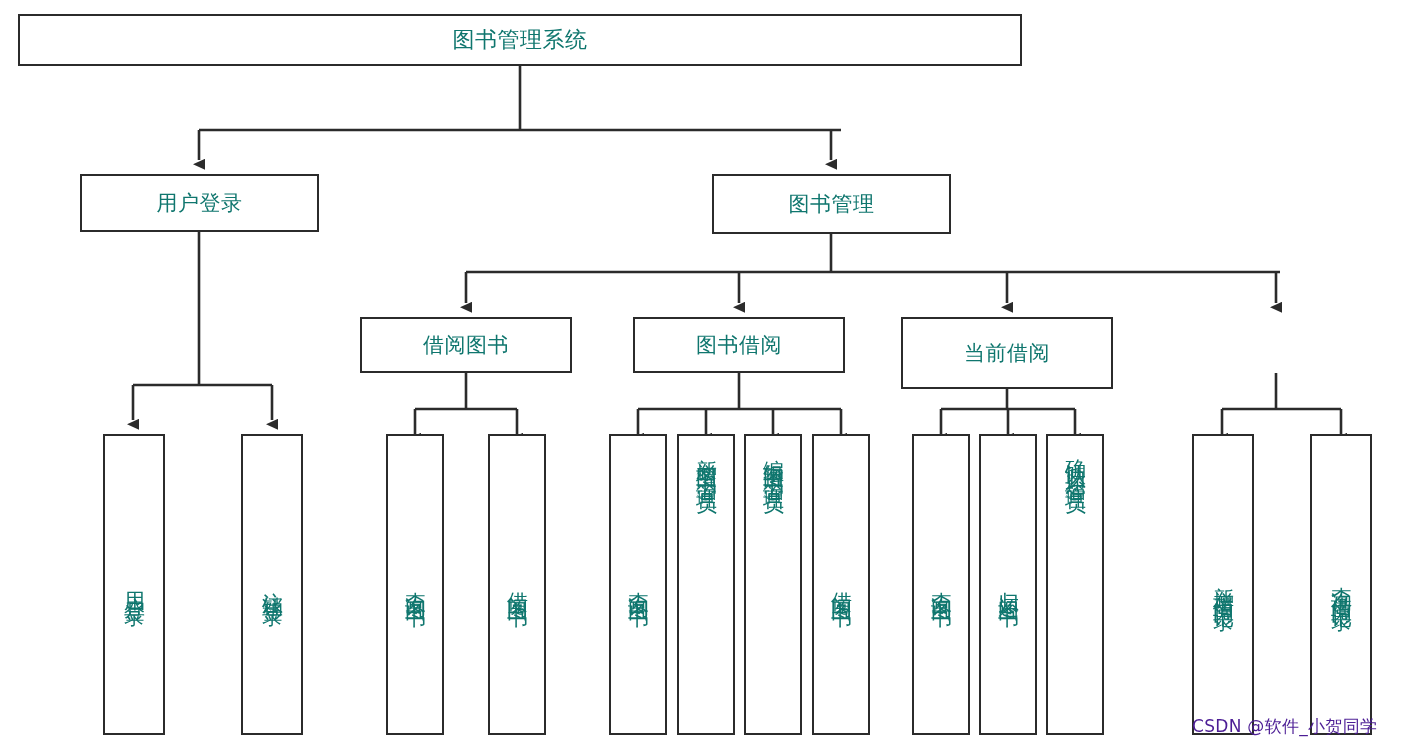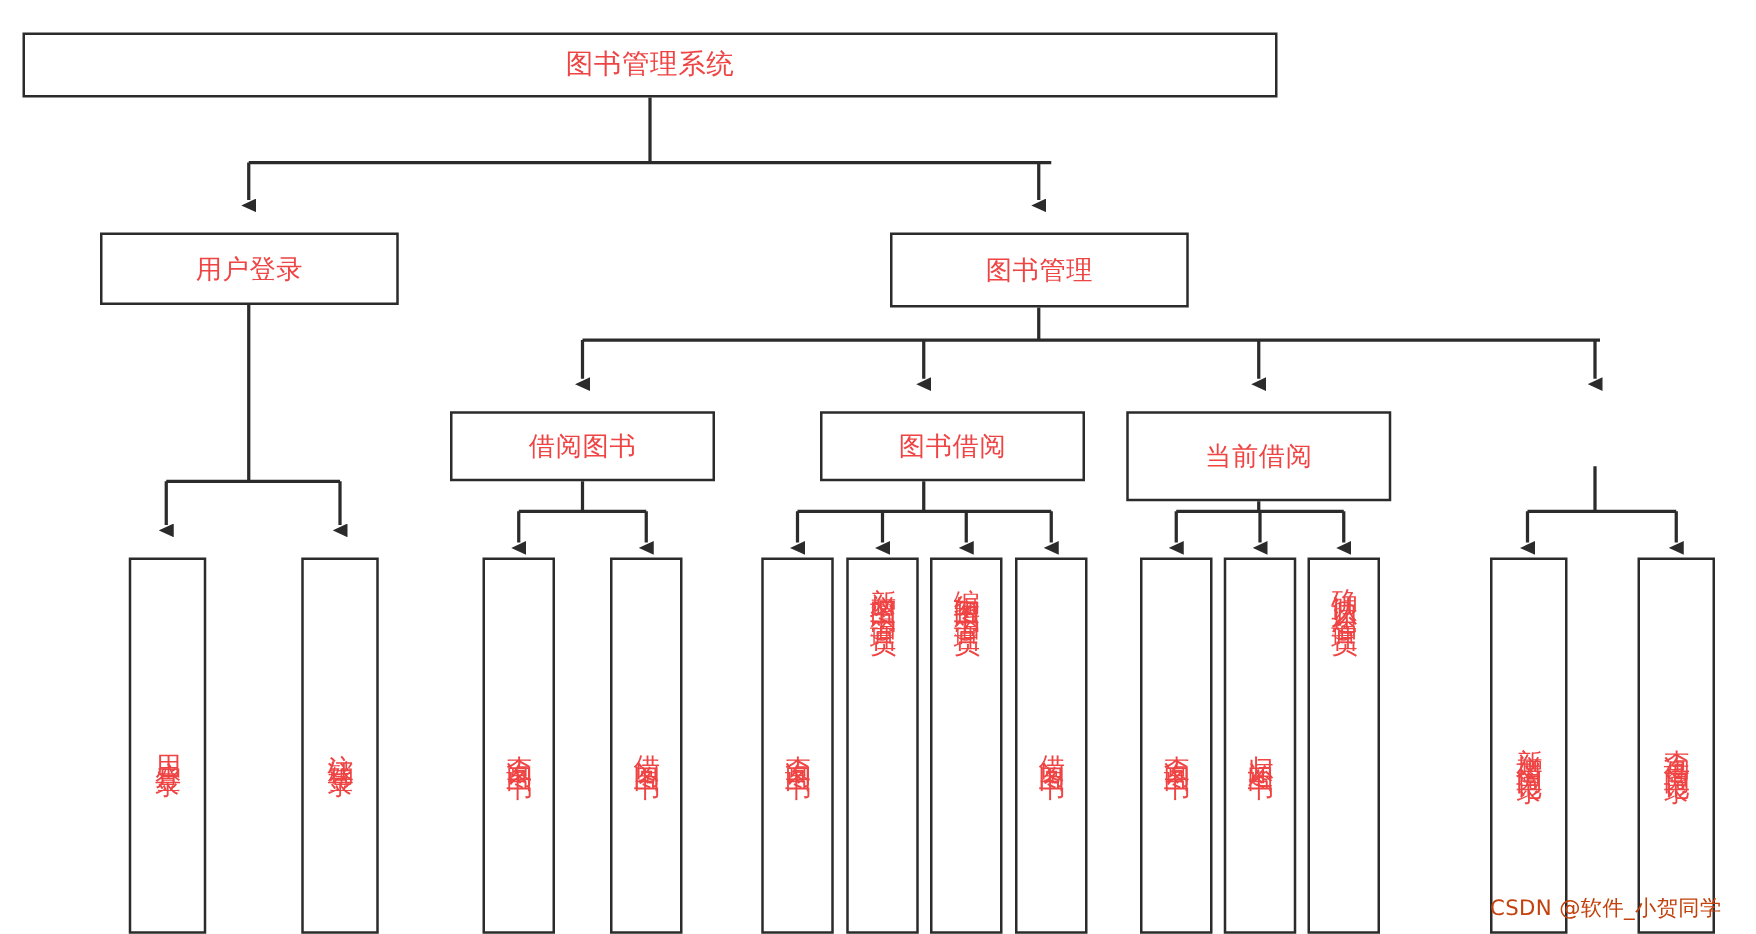--- a/index.html
+++ b/index.html
@@ -28,22 +28,21 @@
     height: 747px;
   }
   .node-box {
     position: absolute;
     box-sizing: border-box;
     background: #ffffff;
     border: 2.5px solid #2b2b2b;
     display: flex;
     align-items: center;
     justify-content: center;
-    color: #ef4444;
-    margin-top: 12px;
+    color: #0f766e;
   }
   .node-label {
     display: block;
     white-space: nowrap;
     line-height: 1.18;
   }
   
   .node-h .node-label {
     writing-mode: horizontal-tb;
     font-size: 21px;
@@ -65,21 +64,21 @@
     letter-spacing: 5px;
     line-height: 1;
   }
   
   .node-v.align-top {
     align-items: flex-start;
   }
   .watermark {
     position: absolute;
     font-size: 17px;
-    color: #c2410c;
+    color: #4c1d95;
     white-space: nowrap;
     letter-spacing: 0.3px;
     pointer-events: none;
   }
 </style>
 </head>
 <body>
 
 <div id="diagram-root">
 
@@ -140,21 +139,21 @@
   <div class="node-box node-h" style="left:80px; top:174px; width:239px; height:58px;">
     <span class="node-label">用户登录</span>
   </div>
   <div class="node-box node-h" style="left:712px; top:174px; width:239px; height:60px;">
     <span class="node-label">图书管理</span>
   </div>
 
   <div class="node-box node-h" style="left:360px; top:317px; width:212px; height:56px;">
     <span class="node-label">借阅图书</span>
   </div>
-  <div class="node-box node-h" style="left:656px; top:317px; width:212px; height:56px;">
+  <div class="node-box node-h" style="left:633px; top:317px; width:212px; height:56px;">
     <span class="node-label">图书借阅</span>
   </div>
   <div class="node-box node-h" style="left:901px; top:317px; width:212px; height:72px;">
     <span class="node-label">当前借阅</span>
   </div>
 
   <div class="node-box node-v" style="left:103px; top:434px; width:62px; height:301px;">
     <span class="node-label">用户登录</span>
   </div>
   <div class="node-box node-v" style="left:241px; top:434px; width:62px; height:301px;">

